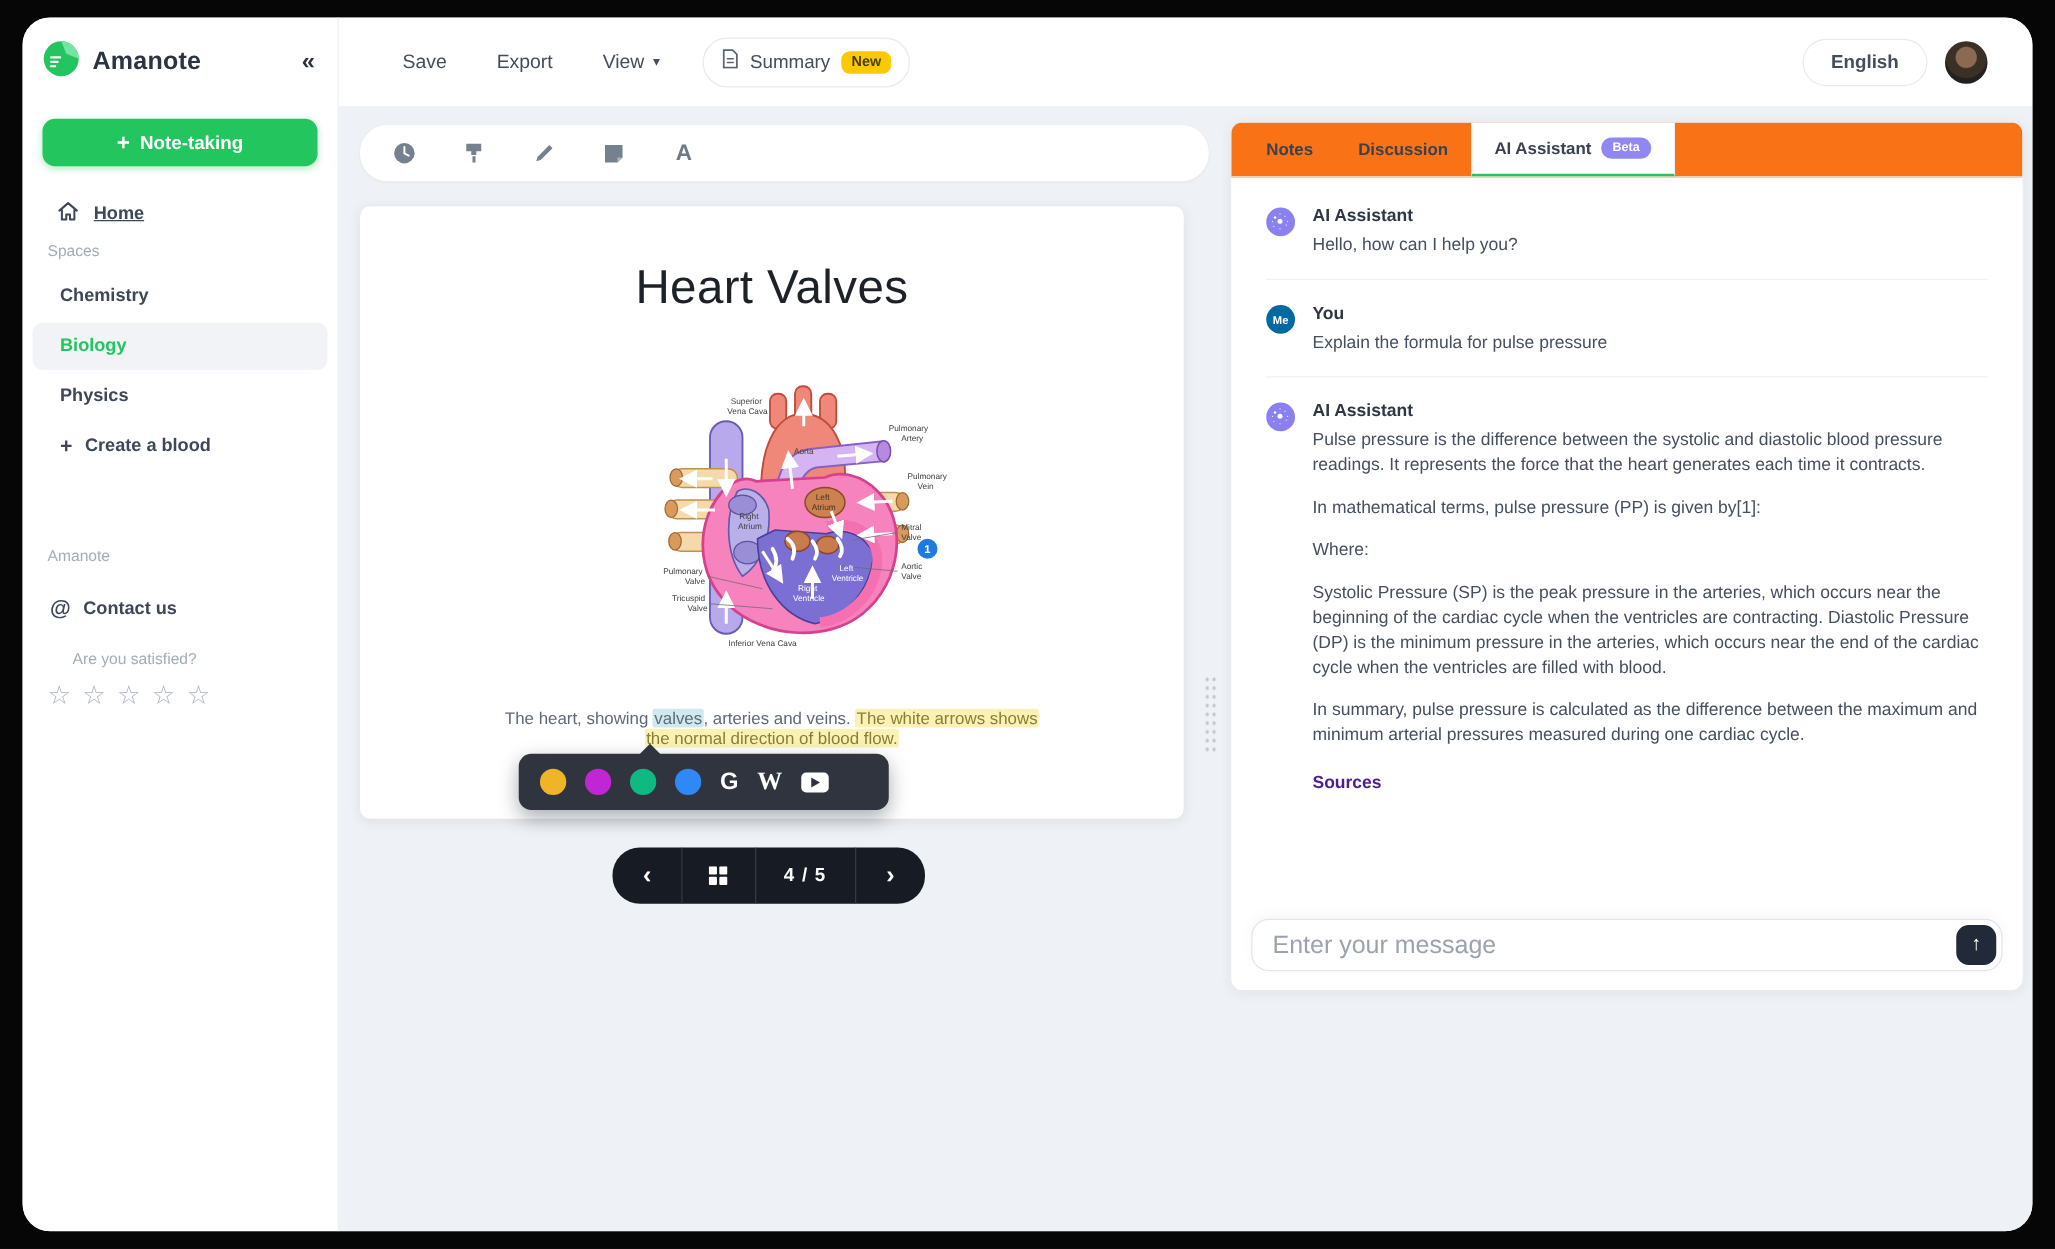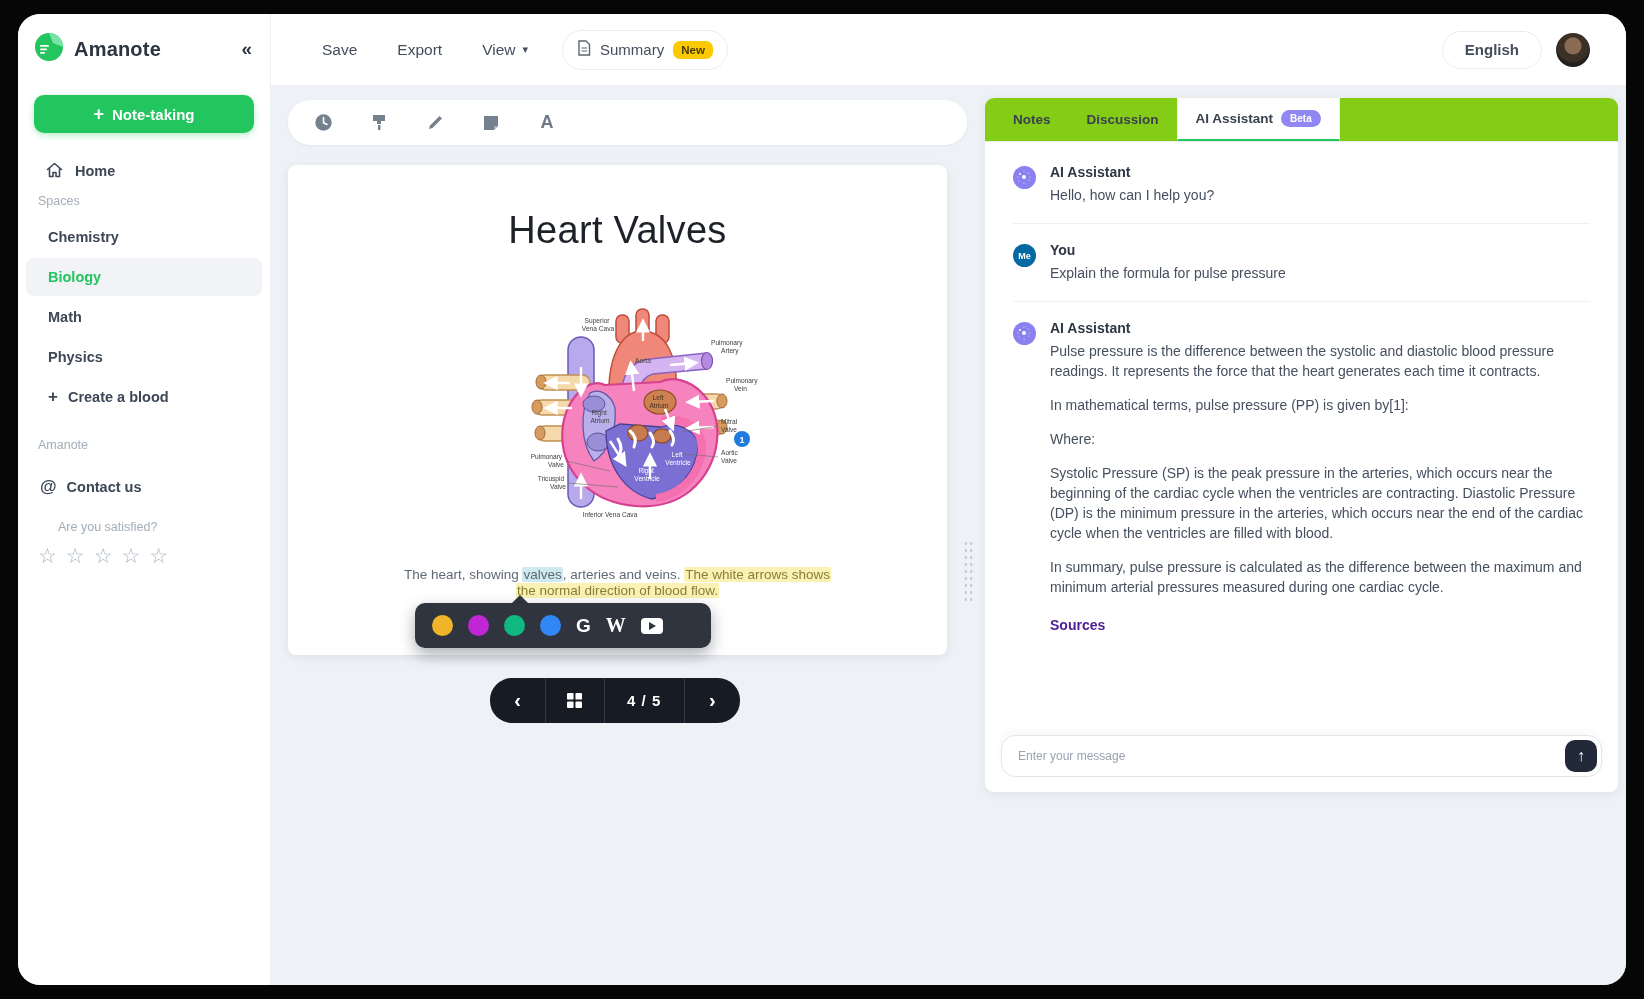--- a/index.html
+++ b/index.html
@@ -14,21 +14,21 @@
   .side-head{display:flex;align-items:center;padding:18px 16px 0 16px;gap:10px;}
   .brand{font-size:20px;font-weight:700;color:#2b3440;letter-spacing:.2px;flex:1;}
   .collapse{background:none;border:none;font-size:19px;font-weight:700;color:#2b3440;cursor:pointer;padding:0 2px;}
   .note-btn{position:absolute;left:16px;top:81px;width:220px;height:38px;background:#22c55e;border:none;
     border-radius:10px;color:#fff;font-size:15px;font-weight:700;display:flex;align-items:center;
     justify-content:center;gap:8px;cursor:pointer;box-shadow:0 2px 6px rgba(34,197,94,.35);
     font-family:"Liberation Sans",sans-serif;}
   .note-btn .plus{font-size:18px;font-weight:700;line-height:1;}
   .side-item{display:flex;align-items:center;gap:12px;height:38px;padding:0 18px 0 30px;
     font-size:14.5px;font-weight:600;color:#3d4756;cursor:pointer;}
-  .side-item.home{position:absolute;left:0;right:0;top:138px;padding-left:28px;}
+  .side-item.home{position:absolute;left:0;right:0;top:138px;padding-left:28px;text-decoration:underline;}
   .side-label{font-size:12.5px;color:#a3adb9;padding:0 16px 0 20px;font-weight:500;}
   .spaces-block{position:absolute;left:0;right:0;top:180px;}
   .space-item{margin:2px 8px;border-radius:8px;padding-left:22px;height:38px;display:flex;align-items:center;
     font-size:14.5px;font-weight:600;color:#3d4756;cursor:pointer;}
   .space-item.active{background:#f1f3f6;color:#22c55e;}
   .space-item .plus{font-size:17px;font-weight:700;margin-right:10px;color:#3d4756;}
   .org-block{position:absolute;left:0;right:0;top:424px;}
   .contact{margin-top:16px;padding-left:22px;height:38px;display:flex;align-items:center;gap:10px;
     font-size:14.5px;font-weight:600;color:#3d4756;cursor:pointer;}
   .at-glyph{font-size:17px;font-weight:700;}
@@ -86,21 +86,21 @@
   .pager .chev{width:56px;font-size:20px;font-weight:700;}
   .pager .grid-seg{width:58px;}
   .pager .page{width:80px;font-size:15px;font-weight:600;letter-spacing:1px;cursor:default;}
 
   .drag-dots{position:absolute;left:693px;top:455px;width:11px;height:64px;
     background-image:radial-gradient(#c2c9d1 1.1px,transparent 1.4px);background-size:5.5px 7px;cursor:col-resize;}
 
   
   .panel{position:absolute;left:714px;top:12px;width:633px;height:694px;background:#fff;border-radius:10px;
     border:1px solid #e9ecef;box-shadow:0 2px 10px rgba(25,35,50,.06);overflow:hidden;}
-  .tabs{position:absolute;left:0;right:0;top:0;height:43px;background:#84cc16;border-bottom:1px solid #e7eaee;
+  .tabs{position:absolute;left:0;right:0;top:0;height:43px;background:#f97316;border-bottom:1px solid #e7eaee;
     display:flex;align-items:stretch;padding-left:10px;}
   .tab{display:flex;align-items:center;gap:8px;padding:0 18px;font-size:13.5px;font-weight:700;color:#39424e;cursor:pointer;}
   .tab.active{background:#fff;border-bottom:2px solid #22c55e;border-left:1px solid #edf0f3;border-right:1px solid #edf0f3;}
   .badge-beta{background:#9087f2;color:#fff;font-size:10px;font-weight:700;padding:3px 9px;border-radius:9px;}
 
   .chat{position:absolute;left:0;right:0;top:44px;bottom:72px;padding:22px 28px 0 28px;overflow:hidden;}
   .msg{display:flex;gap:14px;}
   .msg + .divider{border-top:1px solid #eef1f4;margin:18px 0;}
   .av{width:23px;height:23px;border-radius:50%;flex:none;display:flex;align-items:center;justify-content:center;margin-top:2px;}
   .av-ai{background:#8b80f0;position:relative;}
@@ -108,21 +108,21 @@
     box-shadow:-4px -3px 0 -1px #fff,4px -4px 0 -1.5px #fff,5px 3px 0 -1.5px #fff,-5px 4px 0 -1.5px #fff,0 -6px 0 -1.5px #fff,-6px 0 0 -1.5px #fff,6px 0 0 -1.5px #fff,0 6px 0 -1.5px #fff;}
   .av-me{background:#0369a1;color:#fff;font-size:9px;font-weight:700;}
   .msg-name{font-size:14px;font-weight:700;color:#2e3744;margin-bottom:5px;}
   .msg-body{font-size:14px;color:#454f5e;line-height:20px;}
   .msg-body p{margin:0 0 14px 0;}
   .formula{font-family:"Liberation Serif",serif;font-size:15.5px;color:#2c2c2c;margin:2px 0 16px 28px;}
   .sources{color:#4c1d95;font-weight:700;font-size:14px;cursor:pointer;margin-top:4px;display:inline-block;}
 
   .chat-input{position:absolute;left:16px;right:16px;bottom:15px;height:40px;border:1px solid #e2e6ea;
     border-radius:14px;background:#fff;display:flex;align-items:center;box-shadow:0 -4px 10px rgba(25,35,50,.03);}
-  .chat-input input{flex:1;border:none;outline:none;font-size:12px;color:#3c4654;padding:0 16px;
+  .chat-input input{flex:1;border:none;outline:none;font-size:20px;color:#3c4654;padding:0 16px;
     font-family:"Liberation Sans",sans-serif;background:transparent;}
   .chat-input input::placeholder{color:#9aa3ae;}
   .send-btn{width:32px;height:32px;margin-right:4px;background:#222938;border:none;border-radius:10px;color:#fff;
     font-size:16px;font-weight:700;cursor:pointer;display:flex;align-items:center;justify-content:center;}
 
   
   .dg-label{font-size:6.6px;fill:#414141;}
   .dg-label.w{fill:#fff;}
   .dg-label.dk{fill:#43351f;}
   .dg-line{stroke:#6b6b6b;stroke-width:.6;}
@@ -163,23 +163,20 @@
     </div>
 
     <div class="spaces-block">
       <div class="side-label">Spaces</div>
       <div style="height:8px"></div>
       <div class="space-item">
         <span>Chemistry</span>
       </div>
       <div class="space-item active">
         <span>Biology</span>
-      </div>
-      <div class="space-item">
-        <span>Math</span>
       </div>
       <div class="space-item">
         <span>Physics</span>
       </div>
       <div class="space-item">
         <span class="plus">+</span>
         <span>Create a blood</span>
       </div>
     </div>
 

